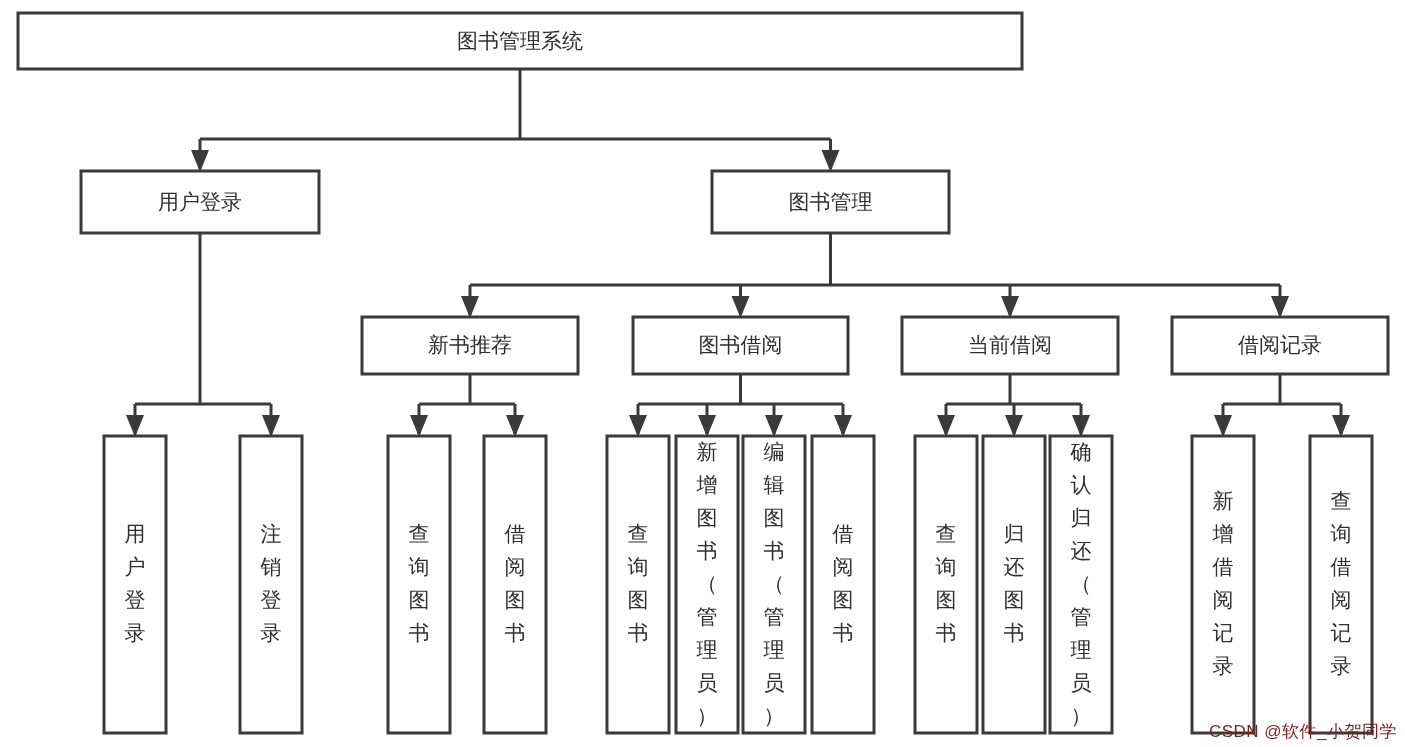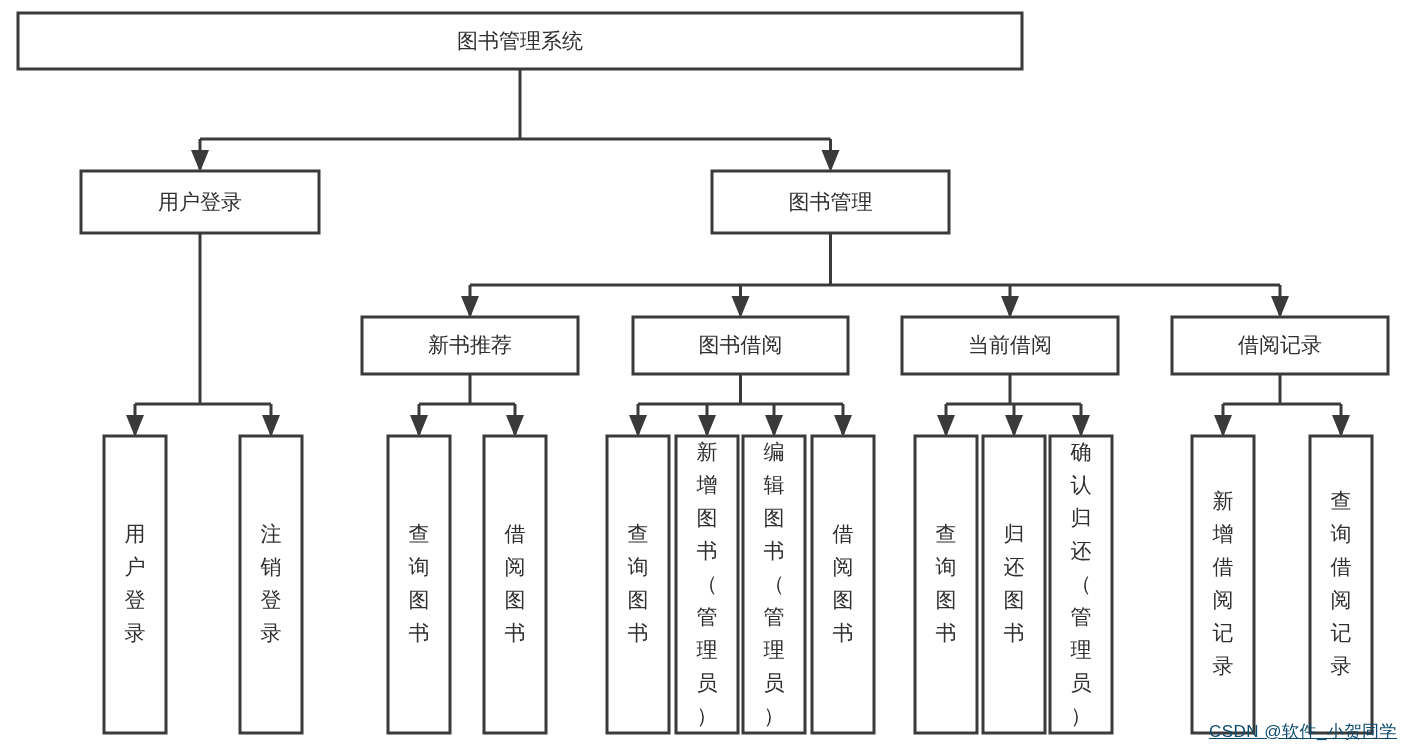--- a/index.html
+++ b/index.html
@@ -21,27 +21,26 @@
   }
   .node-label-vert{
     fill:#2f2f2f;
     font-family:"Liberation Sans","DejaVu Sans",sans-serif;
     font-size:21px;
     text-anchor:middle;
   }
   .watermark{
     position:absolute;
     right:8px;bottom:4px;
-    color:#0c4a6e;
+    color:#7f1d1d;
     font-size:17px;
     font-family:"Liberation Sans","DejaVu Sans",sans-serif;
     letter-spacing:0.5px;
     white-space:nowrap;
     pointer-events:none;
-    text-decoration:underline;
   }
 </style>
 </head>
 <body>
 
 <svg id="canvas" viewBox="0 0 1405 747" xmlns="http://www.w3.org/2000/svg">
   <g id="edge-layer">
       <line x1="520" y1="69" x2="520" y2="139" class="conn"></line>
       <line x1="200" y1="139" x2="830.5" y2="139" class="conn"></line>
       <line x1="200" y1="139" x2="200" y2="169" class="conn"></line>

